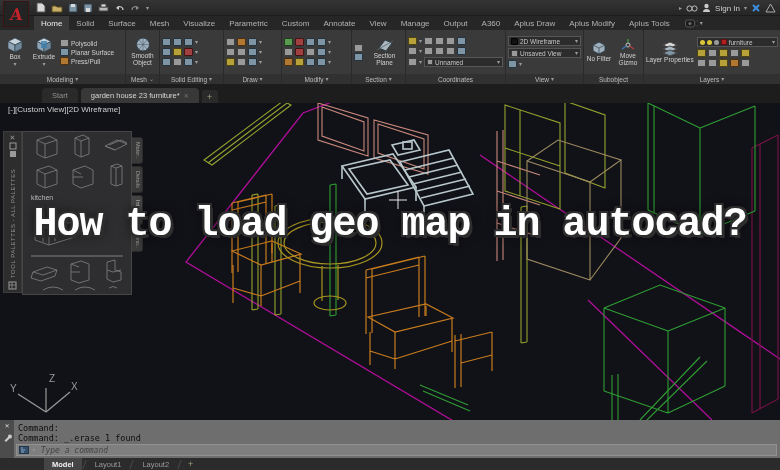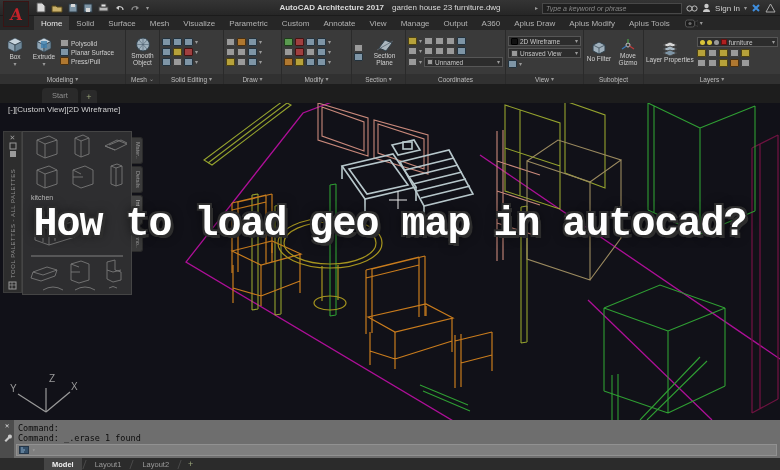--- a/index.html
+++ b/index.html
@@ -151,26 +151,22 @@
       <svg width="11" height="9">
           <path d="M9,7 C9,3 4,3 3,5" fill="none" stroke="#c9c9c9" stroke-width="1.2"></path>
           <path d="M2,5 l3,-2 v4 z" fill="#c9c9c9"></path>
         </svg>
       <svg width="11" height="9">
           <path d="M2,7 C2,3 7,3 8,5" fill="none" stroke="#8a8a8a" stroke-width="1.2"></path>
           <path d="M9,5 l-3,-2 v4 z" fill="#8a8a8a"></path>
         </svg>
       <span class="cv">▾</span>
     </div>
-    <div class="titletext">
-      <b>AutoCAD Architecture 2017</b><span>garden house 23 furniture.dwg</span>
-    </div>
     <div class="tb-right">
       <span class="cv">▸</span>
-      <input class="searchbox" placeholder="Type a keyword or phrase" style="">
       <svg width="12" height="9">
           <circle cx="3.5" cy="4.5" r="2.6" fill="none" stroke="#bdbdbd"></circle>
           <circle cx="8.5" cy="4.5" r="2.6" fill="none" stroke="#bdbdbd"></circle>
         </svg>
       <svg width="9" height="10">
           <circle cx="4.5" cy="3" r="2.2" fill="#c9c9c9"></circle>
           <path d="M1,9 a3.5,3 0 0 1 7,0 z" fill="#c9c9c9"></path>
         </svg>
       <span class="signin">Sign In</span>
       <span class="cv">▾</span>
@@ -498,20 +494,24 @@
           <span>Layers</span>
           <span class="cv">▾</span>
         </div>
     </div>
   </div>
 
   <div class="filetabs">
     <div class="ftab">
         <span>Start</span>
       </div>
+    <div class="ftab active">
+      <span>garden house 23 furniture*</span>
+      <span class="x">✕</span>
+    </div>
     <div class="fplus">+</div>
   </div>
 
   <div class="viewport">
 
     <span class="vplabel">[-][Custom View][2D Wireframe]</span>
 
     <svg class="draw" width="780" height="317" viewBox="0 0 780 317">
 
       <g stroke="#ad0f97" stroke-width="1.3" fill="none">
@@ -655,20 +655,21 @@
           <path d="M1.5,7.5 L5,4 a2,2 0 1 1 1.5,1.5 L3,9 z" fill="#c9c9c9"></path>
         </svg>
     </div>
     <div class="cmdhist"><div>Command:</div><div>Command: _.erase 1 found</div></div>
     <div class="cmdinput">
       <svg width="10" height="8">
           <rect x="0.5" y="0.5" width="9" height="7" fill="#35506a" stroke="#233548"></rect>
           <path d="M2,2 h2 M2,4 h4 M2,6 h3" stroke="#9fc0dd" stroke-width="0.8"></path>
         </svg>
       <span class="cv">▾</span>
+      <input class="cmdfield" placeholder="Type a command" style="">
     </div>
   </div>
 
   <div class="statusbar">
     <span class="ltab active">Model</span>
     <span class="lsep"></span>
     <span class="ltab">Layout1</span>
     <span class="lsep"></span>
     <span class="ltab">Layout2</span>
     <span class="lsep"></span>

